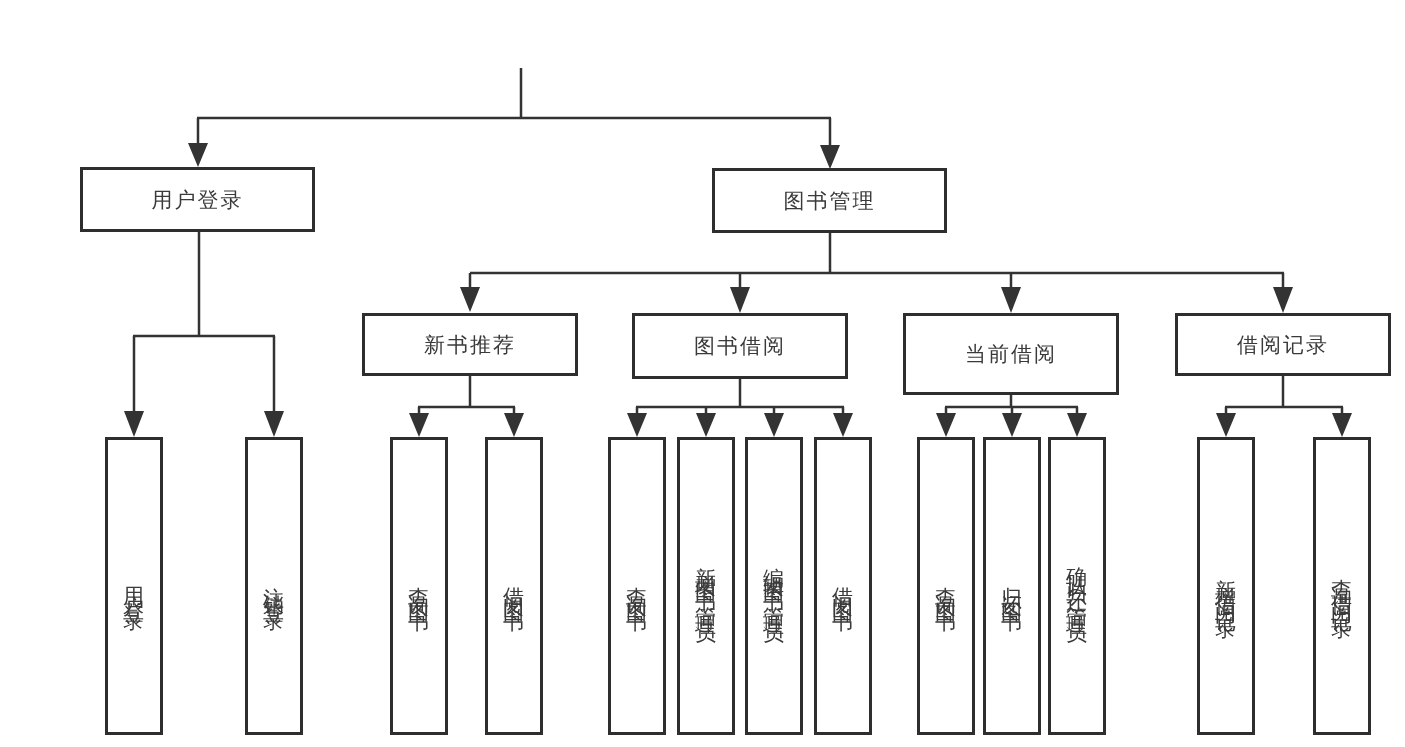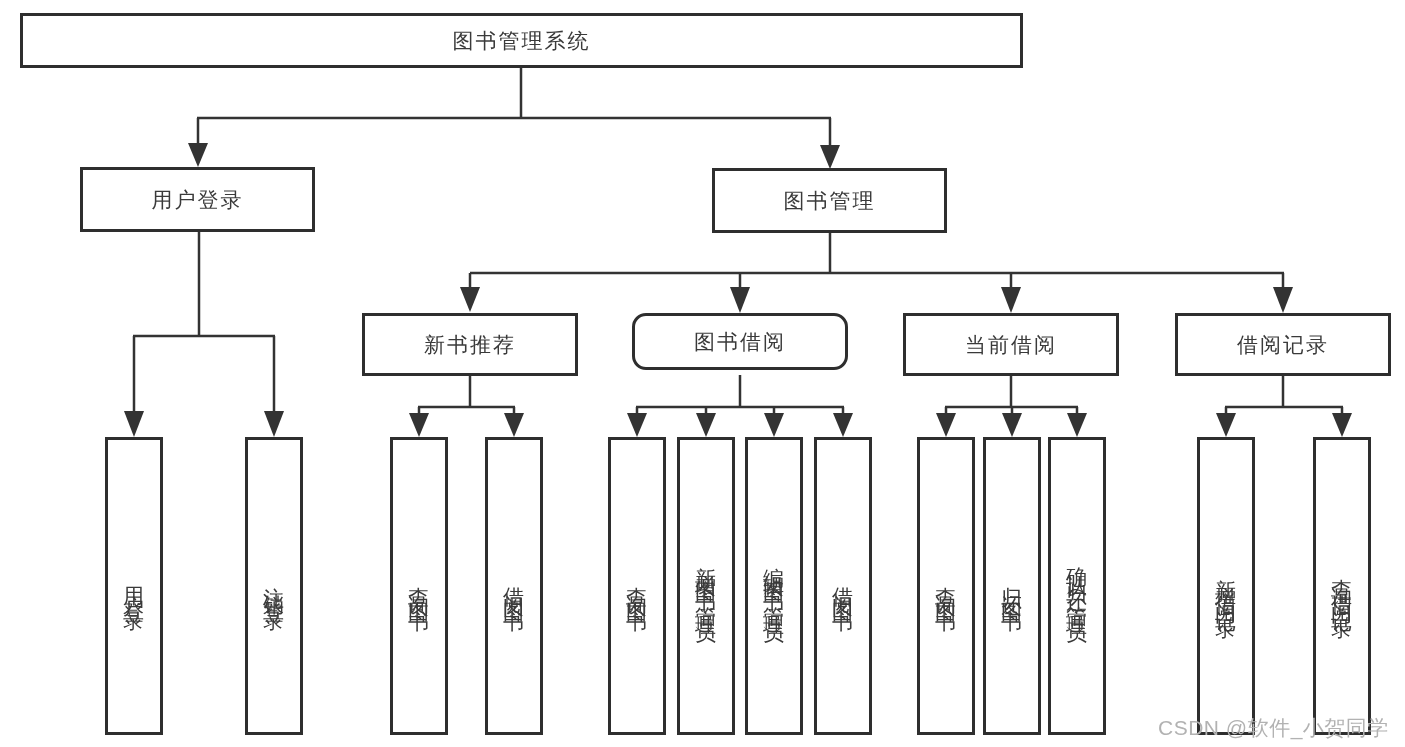--- a/index.html
+++ b/index.html
@@ -111,43 +111,41 @@
       <polygon points="764,413 784,413 774,437"></polygon>
       <polygon points="833,413 853,413 843,437"></polygon>
       <polygon points="936,413 956,413 946,437"></polygon>
       <polygon points="1002,413 1022,413 1012,437"></polygon>
       <polygon points="1067,413 1087,413 1077,437"></polygon>
       <polygon points="1216,413 1236,413 1226,437"></polygon>
       <polygon points="1332,413 1352,413 1342,437"></polygon>
     </g>
   </svg>
 
-  <div class="node" style="left:20px; top:13px; width:1003px; height:55px;">图书管理系统</div>
 
   <div class="node" style="left:80px; top:167px; width:235px; height:65px;">用户登录</div>
   <div class="node" style="left:362px; top:313px; width:216px; height:63px;">新书推荐</div>
 
   <div class="node" style="left:712px; top:168px; width:235px; height:65px;">图书管理</div>
-  <div class="node" style="left:632px; top:313px; width:216px; height:57px;border-radius:14px;">图书借阅</div>
-  <div class="node" style="left:903px; top:313px; width:216px; height:63px;">当前借阅</div>
+  <div class="node" style="left:632px; top:313px; width:216px; height:66px;">图书借阅</div>
+  <div class="node" style="left:903px; top:313px; width:216px; height:82px;">当前借阅</div>
   <div class="node" style="left:1175px; top:313px; width:216px; height:63px;">借阅记录</div>
 
   <div class="node vnode" style="left:105px; top:437px; width:58px; height:298px;">用户登录</div>
   <div class="node vnode" style="left:245px; top:437px; width:58px; height:298px;">注销登录</div>
 
   <div class="node vnode" style="left:390px; top:437px; width:58px; height:298px;">查询图书</div>
   <div class="node vnode" style="left:485px; top:437px; width:58px; height:298px;">借阅图书</div>
 
   <div class="node vnode" style="left:608px; top:437px; width:58px; height:298px;">查询图书</div>
   <div class="node vnode" style="left:677px; top:437px; width:58px; height:298px;">新增图书（管理员）</div>
   <div class="node vnode" style="left:745px; top:437px; width:58px; height:298px;">编辑图书（管理员）</div>
   <div class="node vnode" style="left:814px; top:437px; width:58px; height:298px;">借阅图书</div>
 
   <div class="node vnode" style="left:917px; top:437px; width:58px; height:298px;">查询图书</div>
   <div class="node vnode" style="left:983px; top:437px; width:58px; height:298px;">归还图书</div>
   <div class="node vnode" style="left:1048px; top:437px; width:58px; height:298px;">确认归还（管理员）</div>
 
   <div class="node vnode" style="left:1197px; top:437px; width:58px; height:298px;">新增借阅记录</div>
   <div class="node vnode" style="left:1313px; top:437px; width:58px; height:298px;">查询借阅记录</div>
 
-  <div class="watermark">CSDN @软件_小贺同学</div>
 
 </div>
 
 </body></html>

